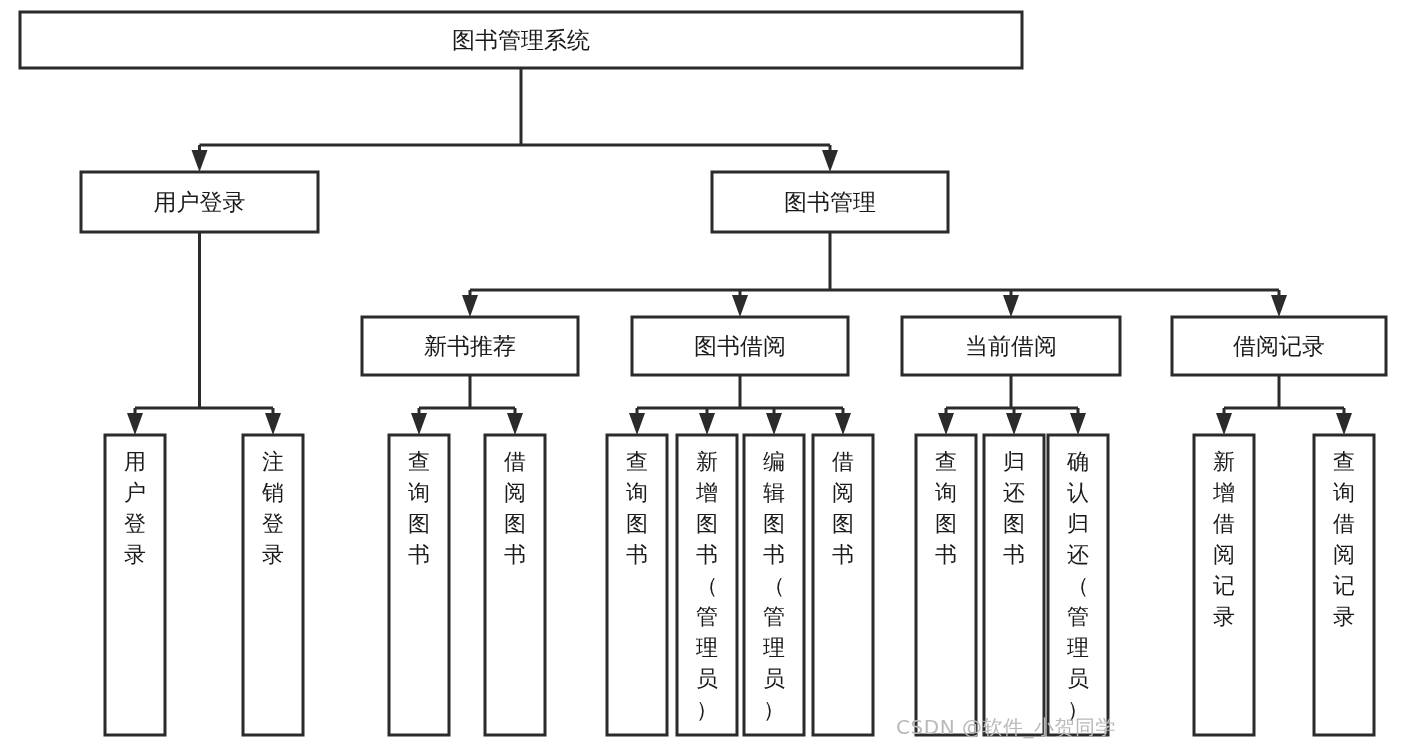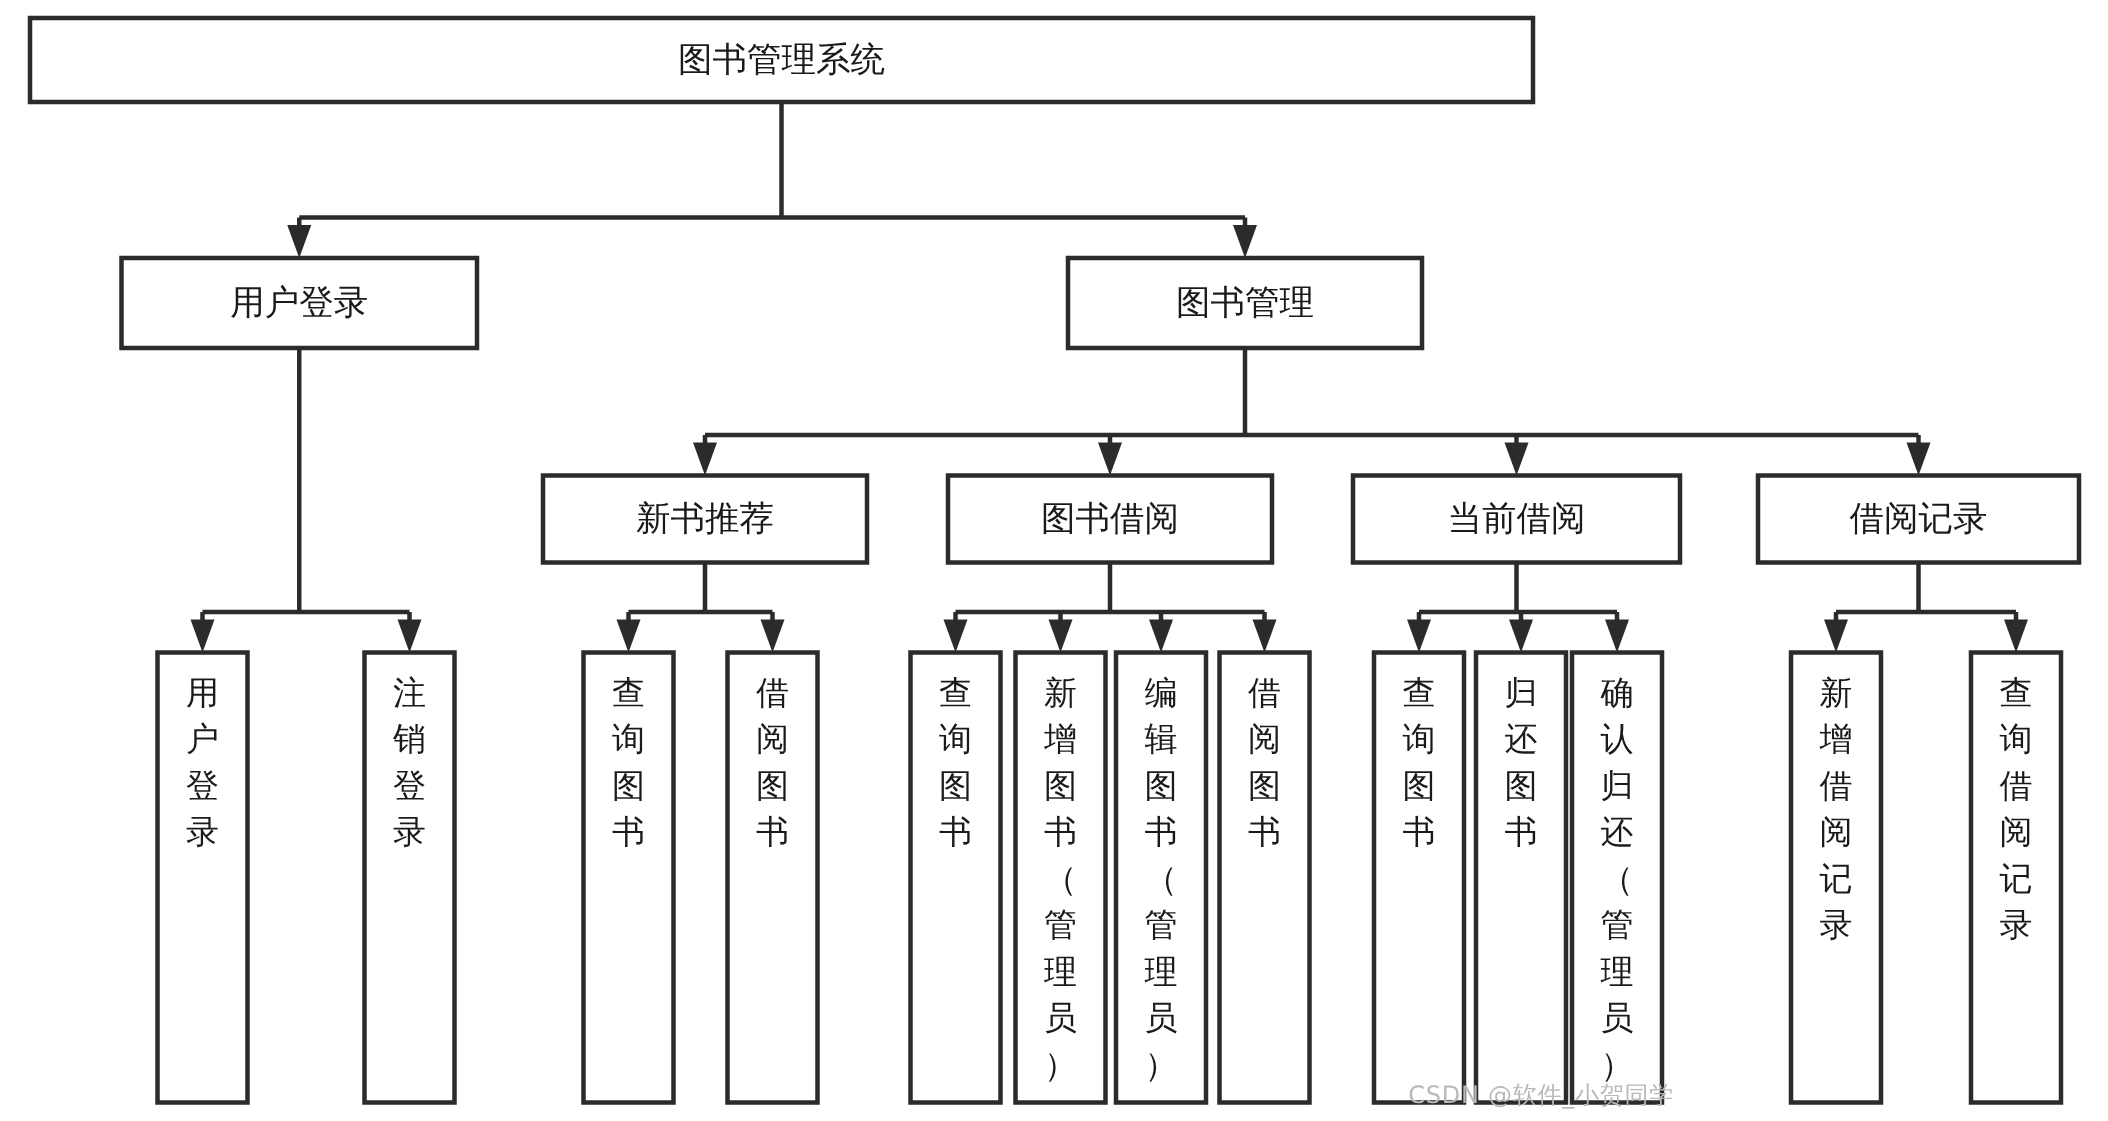--- a/index.html
+++ b/index.html
@@ -54,21 +54,21 @@
     font-size: 23px;
   }
   text.v-label {
     font-size: 22px;
   }
   .watermark {
     position: absolute;
     right: 10px;
     bottom: 6px;
     font-family: "DejaVu Sans", "Liberation Sans", sans-serif;
-    font-size: 16px;
+    font-size: 20px;
     color: #b9b9b9;
     letter-spacing: 0.5px;
     white-space: nowrap;
     user-select: none;
   }
 </style>
 </head>
 <body>
 
 <div id="diagram-root">

